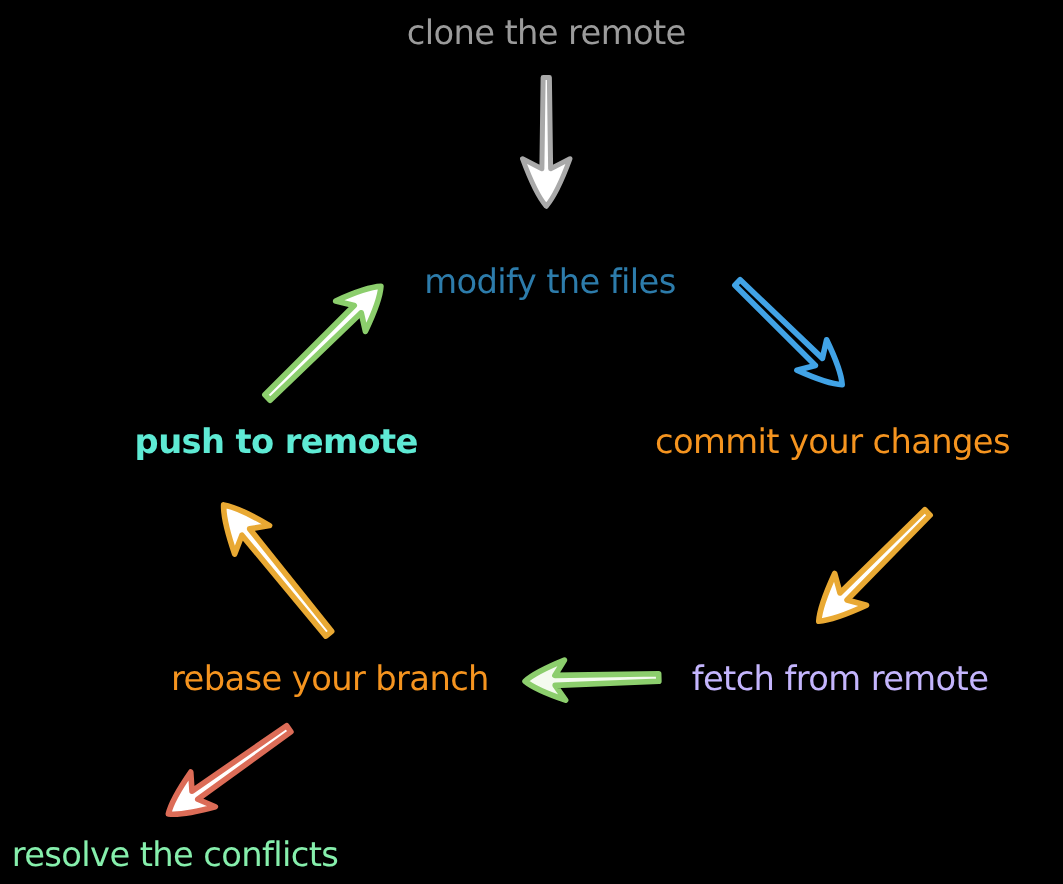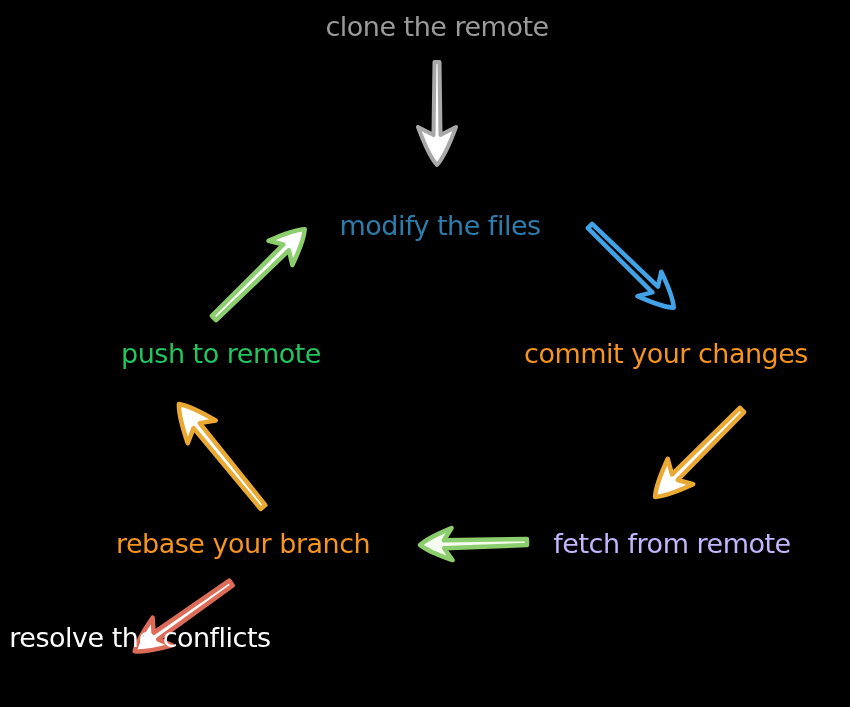--- a/index.html
+++ b/index.html
@@ -59,19 +59,19 @@
   </svg>
 
   <div class="node-label" style="left: 437px; top: 11px; color: rgb(155, 155, 155);">clone the remote</div>
 
   <div class="node-label" style="left: 440px; top: 186px; color: rgb(45, 124, 171); margin-top: 24px;">modify the files</div>
 
   <div class="node-label" style="left: 666px; top: 338px; color: rgb(245, 148, 31); text-align: right;">commit your changes</div>
 
   <div class="node-label" style="left: 672px; top: 528px; color: #c4b5fd;">fetch from remote</div>
 
-  <div class="node-label" style="left: 243px; top: 528px; color: rgb(245, 148, 31);">rebase your branch</div>
+  <div class="node-label" style="left: 264px; top: 528px; color: rgb(245, 148, 31);">rebase your branch</div>
 
-  <div class="node-label" style="left: 221px; top: 338px; color: #22c55e;">push to remote</div>
+  <div class="node-label" style="left: 221px; top: 338px; color: #5eead4; font-weight: bold;">push to remote</div>
 
-  <div class="node-label" style="left: 140px; top: 622px; color: #ffffff;">resolve the conflicts</div>
+  <div class="node-label" style="left: 140px; top: 669px; color: #86efac;">resolve the conflicts</div>
 
 </div>
 
 </body></html>

